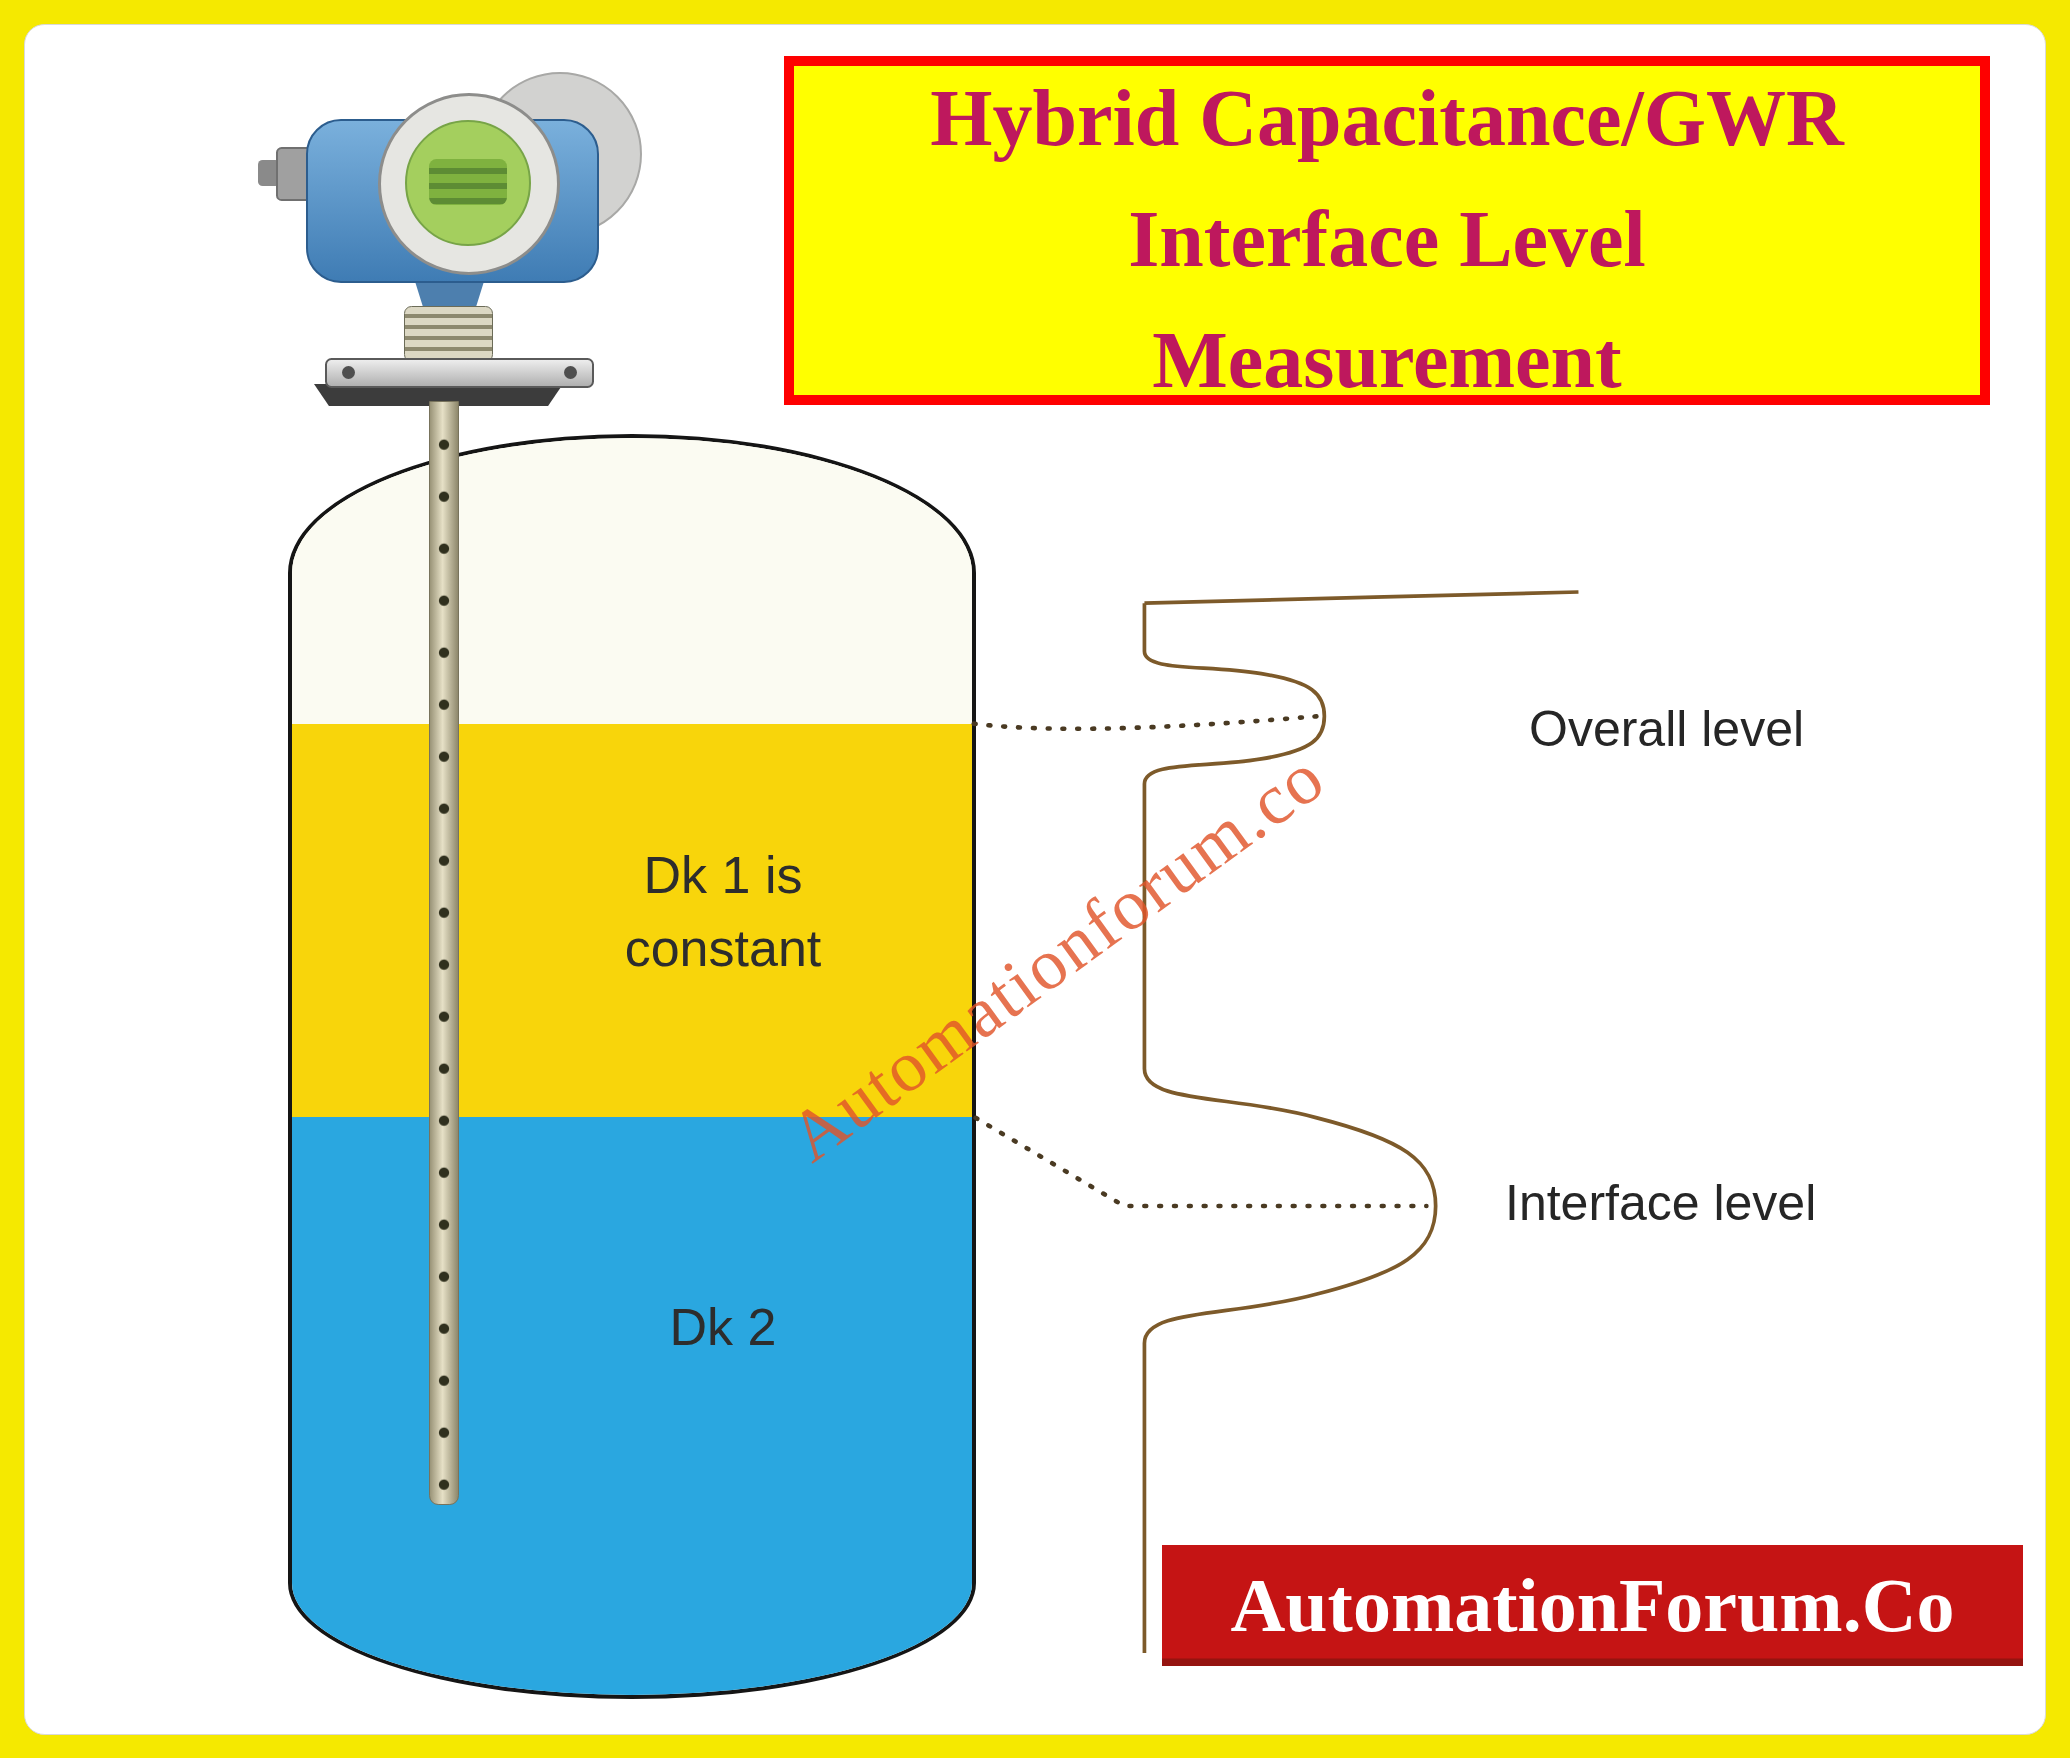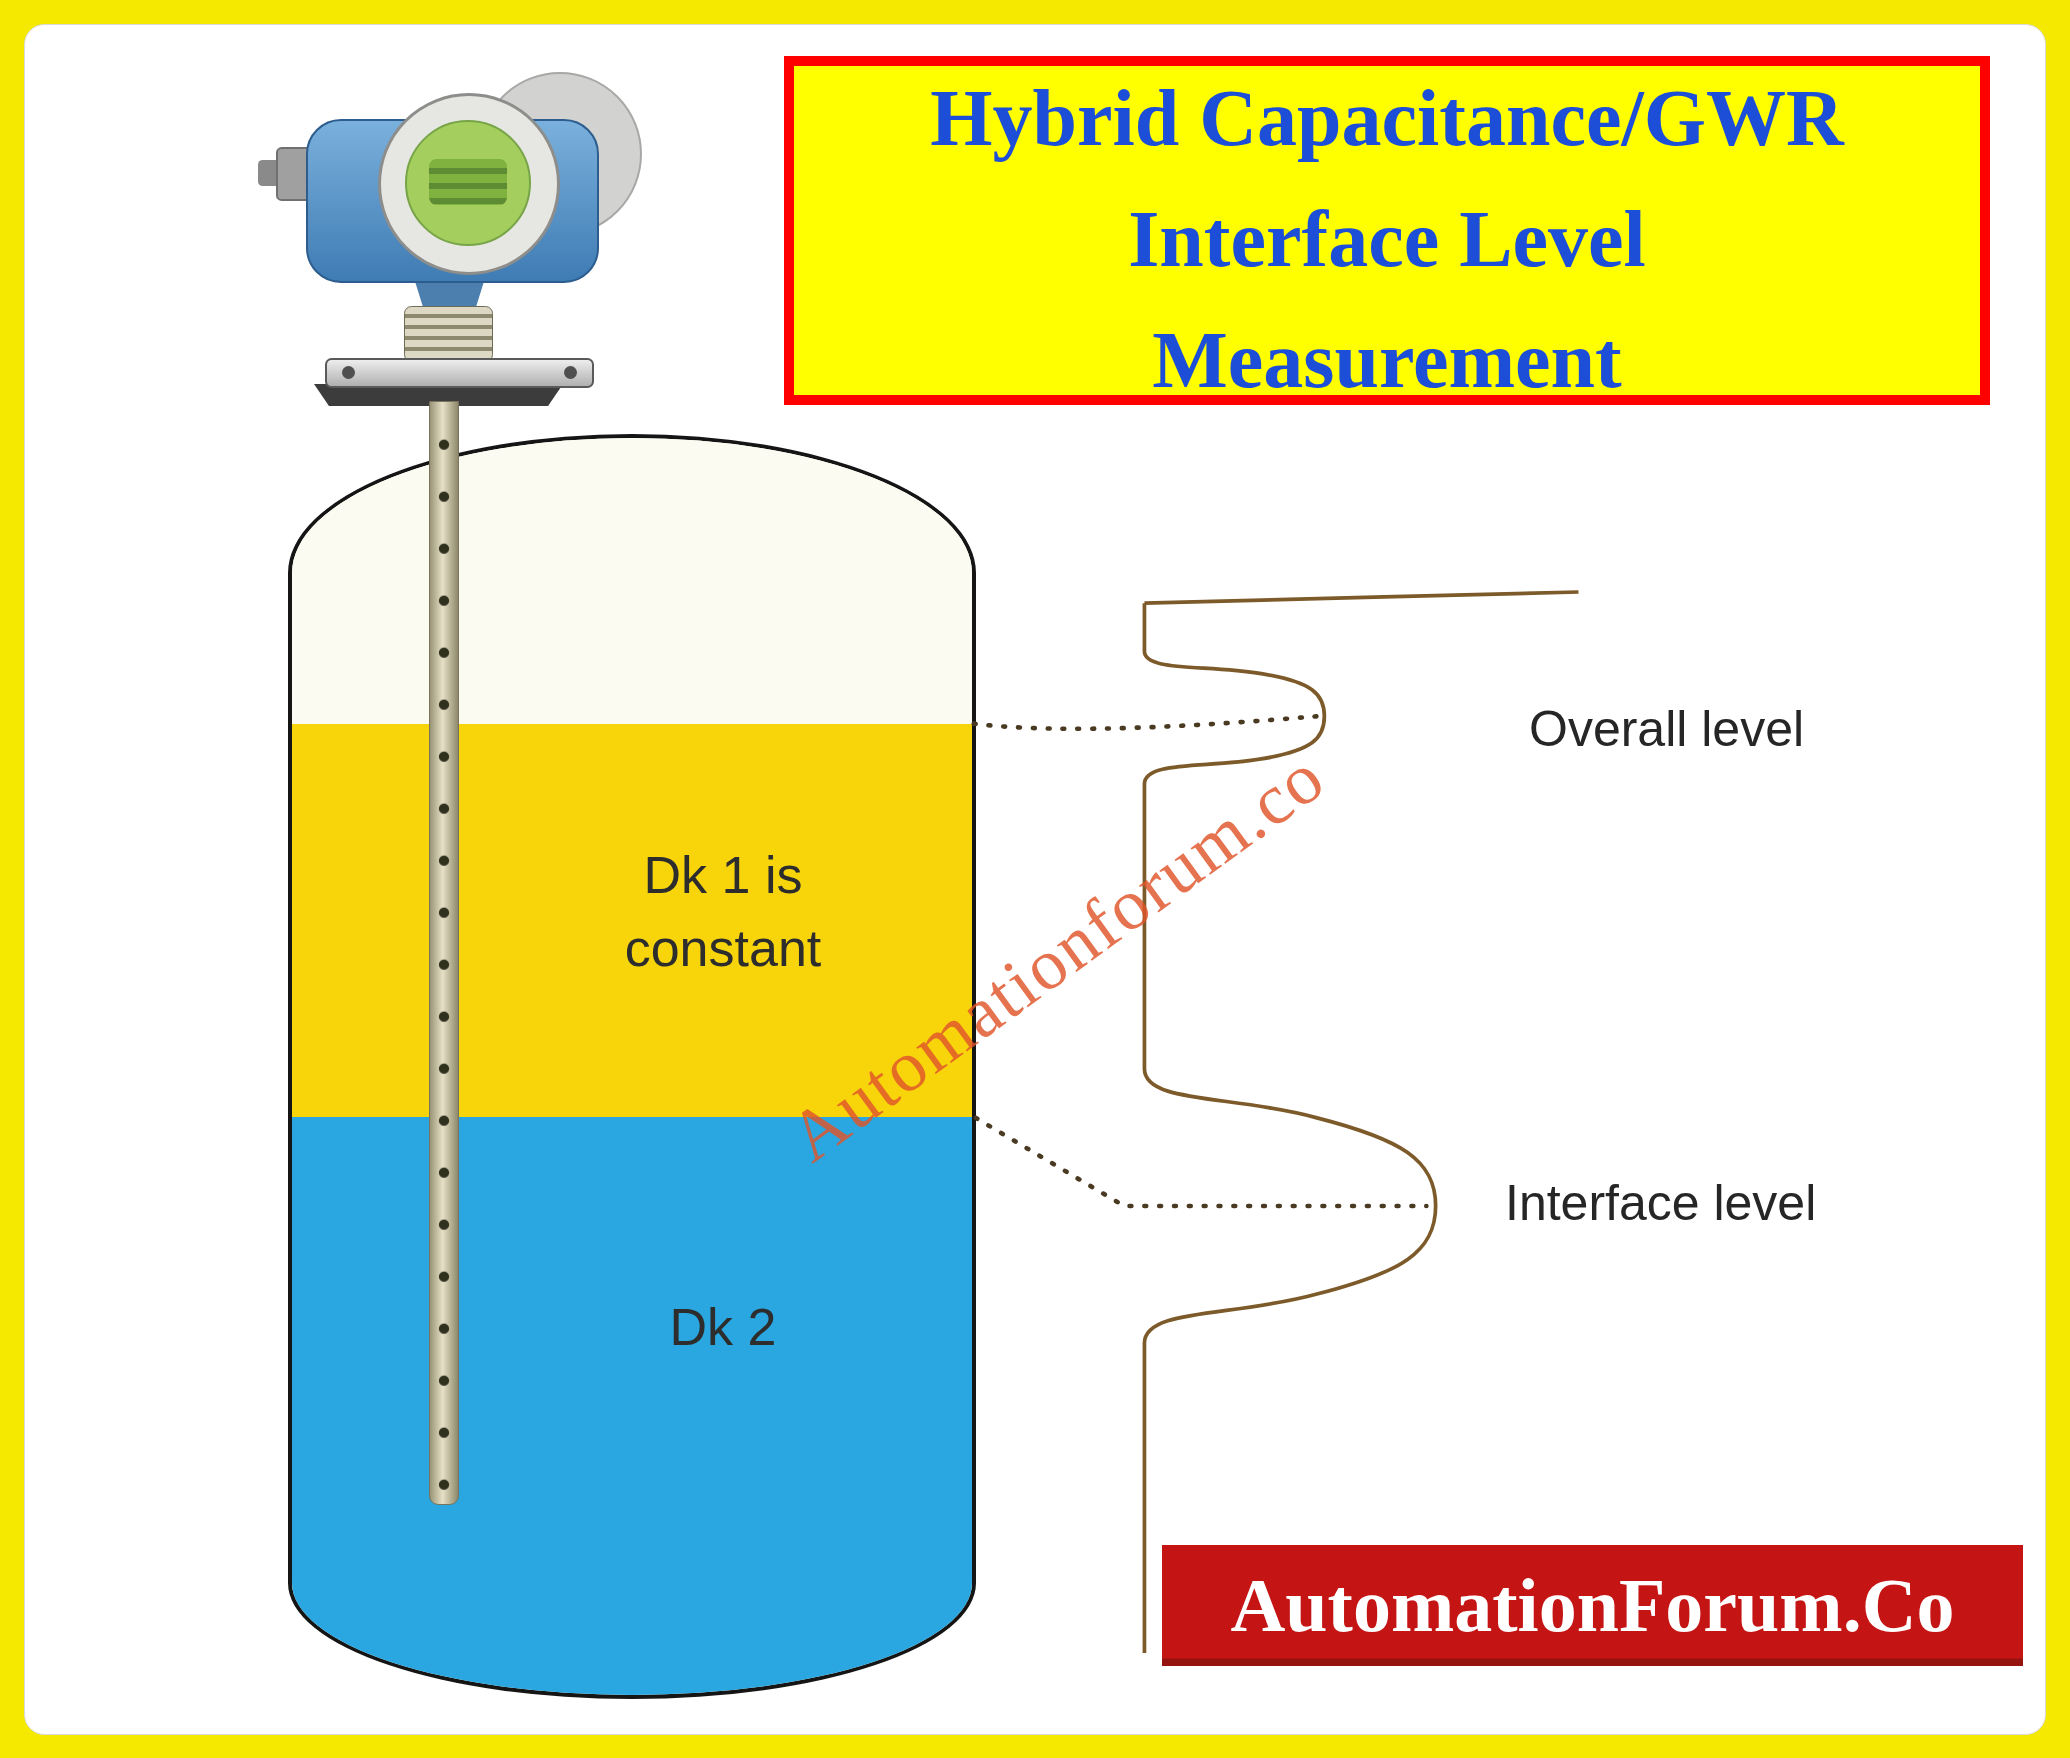--- a/index.html
+++ b/index.html
@@ -14,21 +14,21 @@
 
   
   .title-box{
     position:absolute;left:784px;top:56px;width:1206px;height:349px;
     background:#ffff00;border:10.2px solid #fe0000;box-sizing:border-box;
     display:flex;flex-direction:column;justify-content:center;align-items:center;
     z-index:7;
   }
   .title-line{
     font-family:"Liberation Serif",serif;font-weight:700;
-    font-size:80px;line-height:1.3;color:#1d4ed8;text-align:left;white-space:nowrap;margin-top:17px;
+    font-size:80px;line-height:1.3;color:#be185d;text-align:left;white-space:nowrap;margin-top:17px;
   }
 
   
   .tank{
     position:absolute;left:288px;top:434px;width:688px;height:1265px;
     border:4.6px solid #151515;box-sizing:border-box;
     border-radius:344px 344px 344px 344px / 139px 139px 116px 116px;
     overflow:hidden;background:#fbfbf2;z-index:1;
   }
   .layer{position:absolute;left:0;right:0;}

